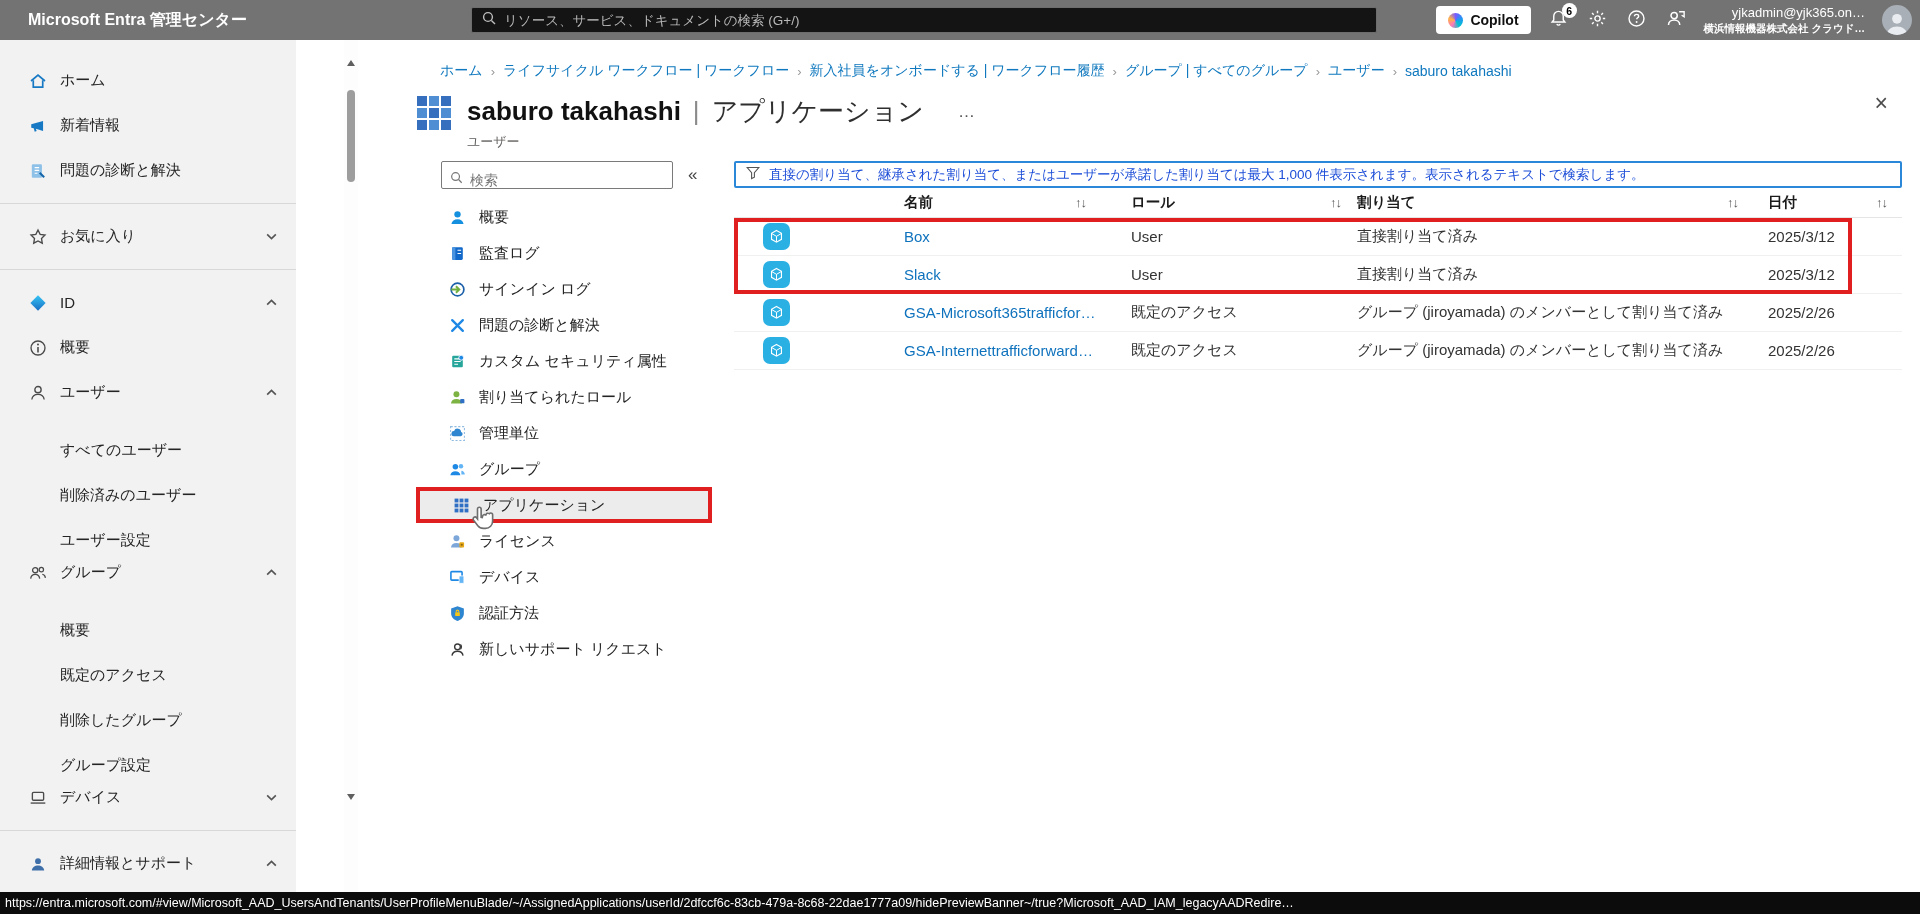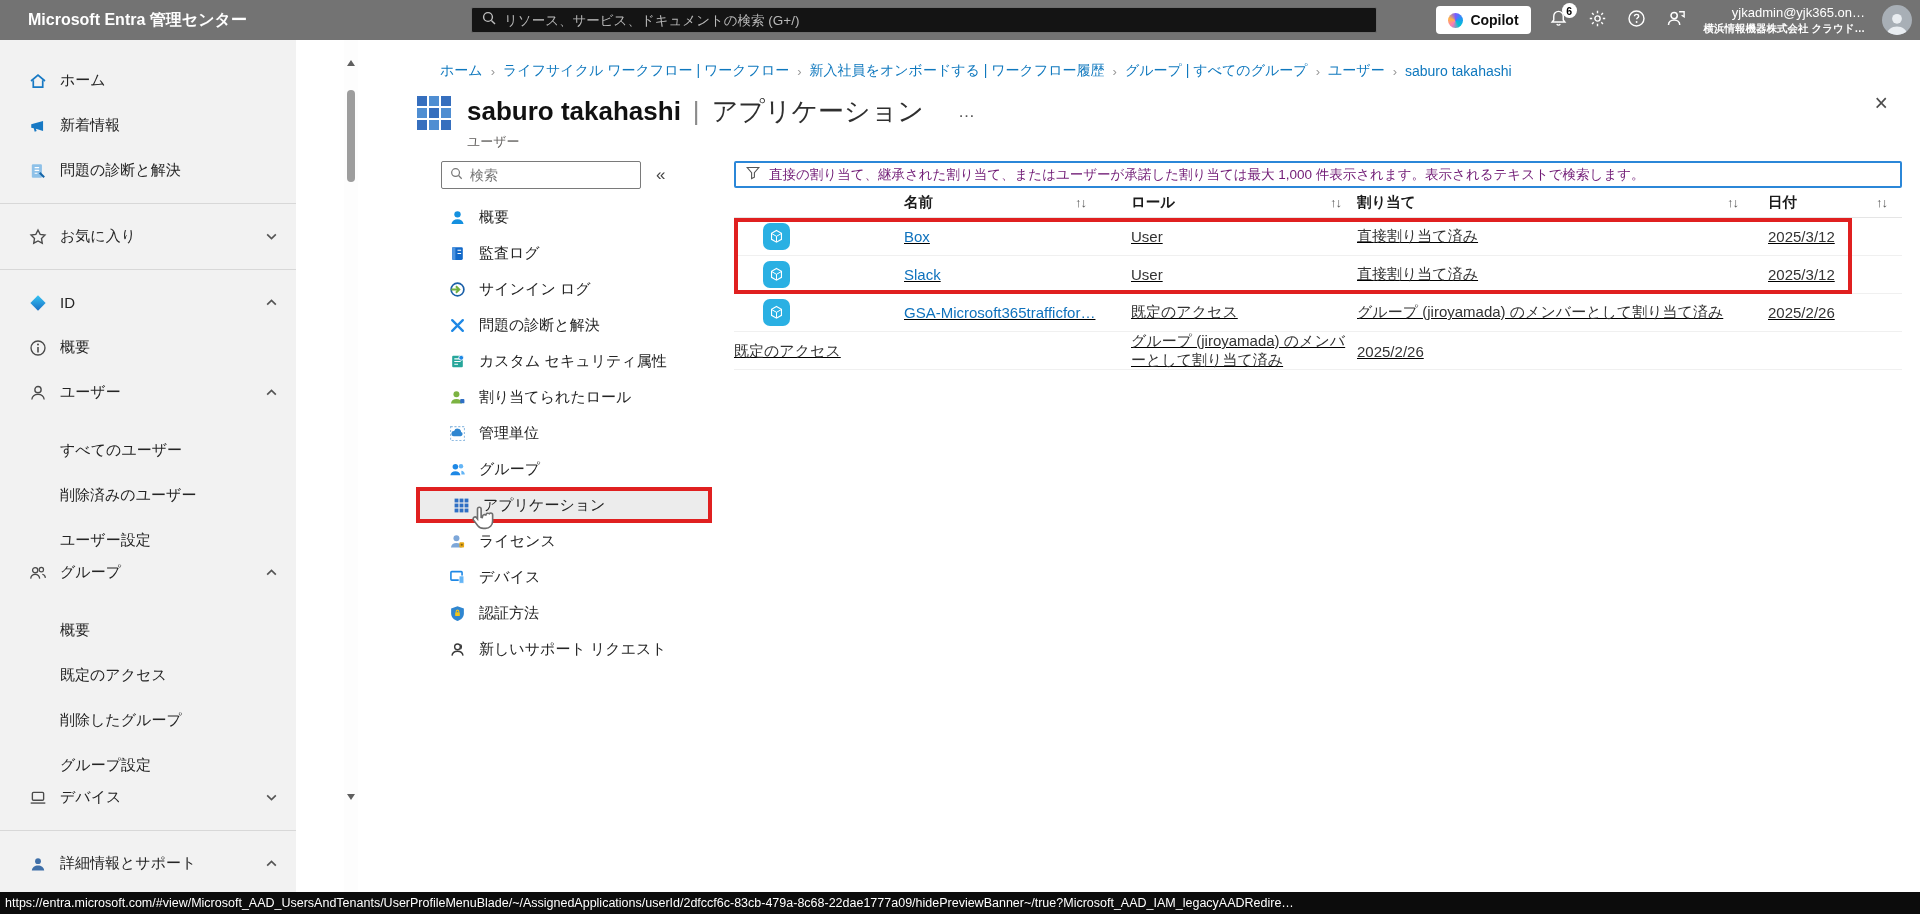--- a/index.html
+++ b/index.html
@@ -58,41 +58,41 @@
   .t-sep { font-weight:300; color:#8a8a8a; }
   .t-section { font-weight:400; color:#2f2f2f; }
   .t-more { margin-left:22px; font-size:17px; color:#555; letter-spacing:2px; cursor:pointer; }
   .subtitle { margin-top:4px; font-size:13px; color:#5f5d5b; }
   .close-btn { position:absolute; top:52px; right:32px; font-size:23px; color:#4d4d4d; cursor:pointer; line-height:1; }
 
   .blade { display:flex; margin:10px 0 0 35px; align-items:flex-start; }
 
   .blademenu { width:271px; flex-shrink:0; }
   .bm-top { display:flex; align-items:center; }
-  .bm-search { width:200px; height:28px; background:#fff; border:1px solid #7a7a7a; border-radius:2px; display:flex; align-items:center; padding:0 8px; gap:7px; }
+  .bm-search { width:232px; height:28px; background:#fff; border:1px solid #7a7a7a; border-radius:2px; display:flex; align-items:flex-end; padding:0 8px; gap:7px; }
   .bm-search input { flex:1; border:none; outline:none; font-size:14px; color:#333; font-family:inherit; min-width:0; }
   .bm-search input::placeholder { color:#767676; }
   .bm-collapse { margin-left:15px; font-size:17px; color:#444; cursor:pointer; }
   .bm-list { margin-top:10px; }
   .bm-item { height:36px; display:flex; align-items:center; padding-left:7px; gap:13px; font-size:15px; color:#242424; cursor:pointer; white-space:nowrap; }
   .bm-item .bm-icon { width:18px; height:18px; display:flex; align-items:center; justify-content:center; flex-shrink:0; }
   .bm-item.selected { background:#ececec; border:4px solid #e02020; margin-left:-25px; padding-left:32px; }
 
   .content { flex:1; margin-left:22px; margin-right:18px; }
   .filter-box { height:27px; border:2px solid #2b87d8; border-radius:2px; display:flex; align-items:center; padding:0 10px; gap:9px;
-                font-size:13.5px; color:#701a75; cursor:text; white-space:nowrap; overflow:hidden; }
+                font-size:13.5px; color:#1d4ed8; cursor:text; white-space:nowrap; overflow:hidden; }
   .thead { display:grid; grid-template-columns:397px 226px 411px 1fr; height:29px; align-items:center;
            font-size:14.5px; font-weight:700; color:#1b1b1b; }
   .th { display:flex; align-items:center; justify-content:space-between; cursor:pointer; }
   .th.c1 { padding-left:170px; padding-right:45px; }
   .th.c2 { padding-right:16px; }
   .th.c3 { padding-right:30px; }
   .th.c4 { padding-right:15px; }
   .sort { font-weight:400; color:#555; font-size:13px; letter-spacing:-1px; }
-  .rows { border-top:1px solid #e5e5e5;text-decoration:underline; }
+  .rows { border-top:1px solid #e5e5e5; }
   .trow { display:grid; grid-template-columns:397px 226px 411px 1fr; height:38px; align-items:center;
           font-size:15px; color:#333; border-bottom:1px solid #f0f0f0; cursor:pointer; }
   .tc-name { display:flex; align-items:center; padding-left:29px; }
   .app-ico { width:27px; height:27px; border-radius:7px; background:#2ab0e3; display:flex; align-items:center; justify-content:center;
              margin-right:114px; flex-shrink:0; }
   .name-link { color:#0f72bd; cursor:pointer; white-space:nowrap; }
   .red-rows { position:relative; }
   .red-rows::after { content:""; position:absolute; left:0; top:0; bottom:0; right:50px;
                      border:4px solid #e02020; pointer-events:none; }
 
@@ -596,20 +596,29 @@
                       <path d="M5.2 7.8 12 11.8l6.8-4M12 11.8V19.6" fill="none" stroke="#fff" stroke-width="1.4"></path>
                     </svg>
                   </span>
                 <span class="name-link">GSA-Microsoft365trafficfor…</span>
               </div>
               <div>既定のアクセス</div>
               <div>グループ (jiroyamada) のメンバーとして割り当て済み</div>
               <div>2025/2/26</div>
             </div>
             <div class="trow">
+              <div class="tc-name">
+                <span class="app-ico">
+                    <svg width="17" height="17" viewBox="0 0 24 24">
+                      <path d="M12 3.5l7 4v8.5l-7 4-7-4V7.5z" fill="none" stroke="#fff" stroke-width="1.6"></path>
+                      <path d="M5.2 7.8 12 11.8l6.8-4M12 11.8V19.6" fill="none" stroke="#fff" stroke-width="1.4"></path>
+                    </svg>
+                  </span>
+                <span class="name-link">GSA-Internettrafficforward…</span>
+              </div>
               <div>既定のアクセス</div>
               <div>グループ (jiroyamada) のメンバーとして割り当て済み</div>
               <div>2025/2/26</div>
             </div>
           </div>
         </div>
       </div>
     </div>
   </div>
 

